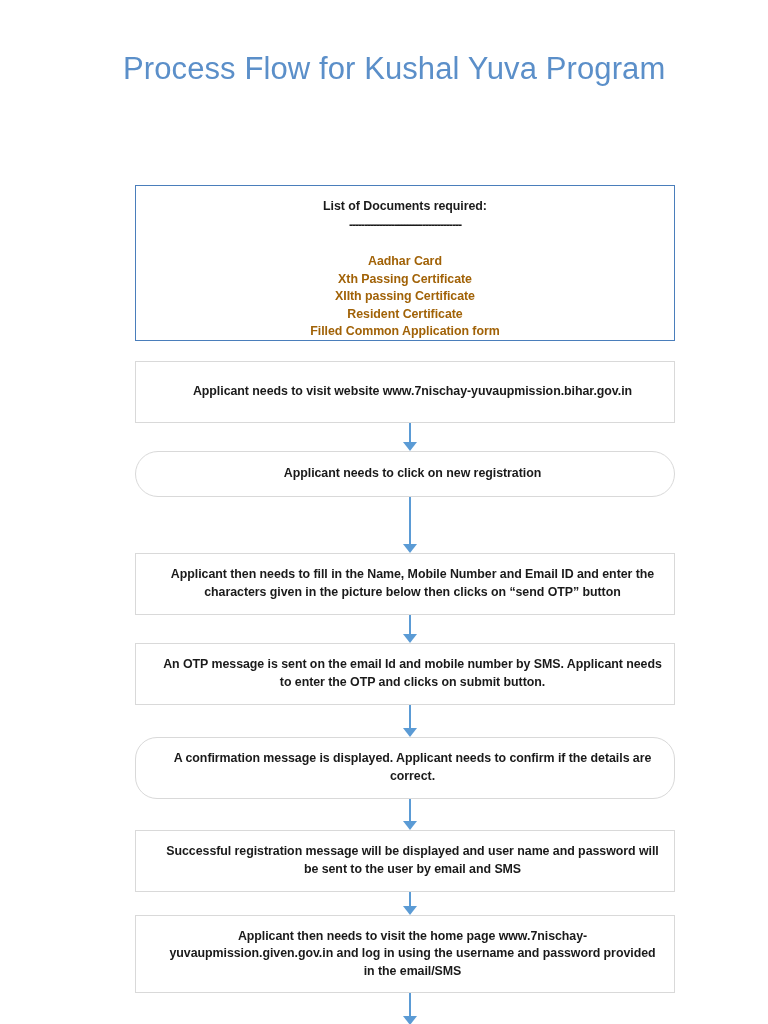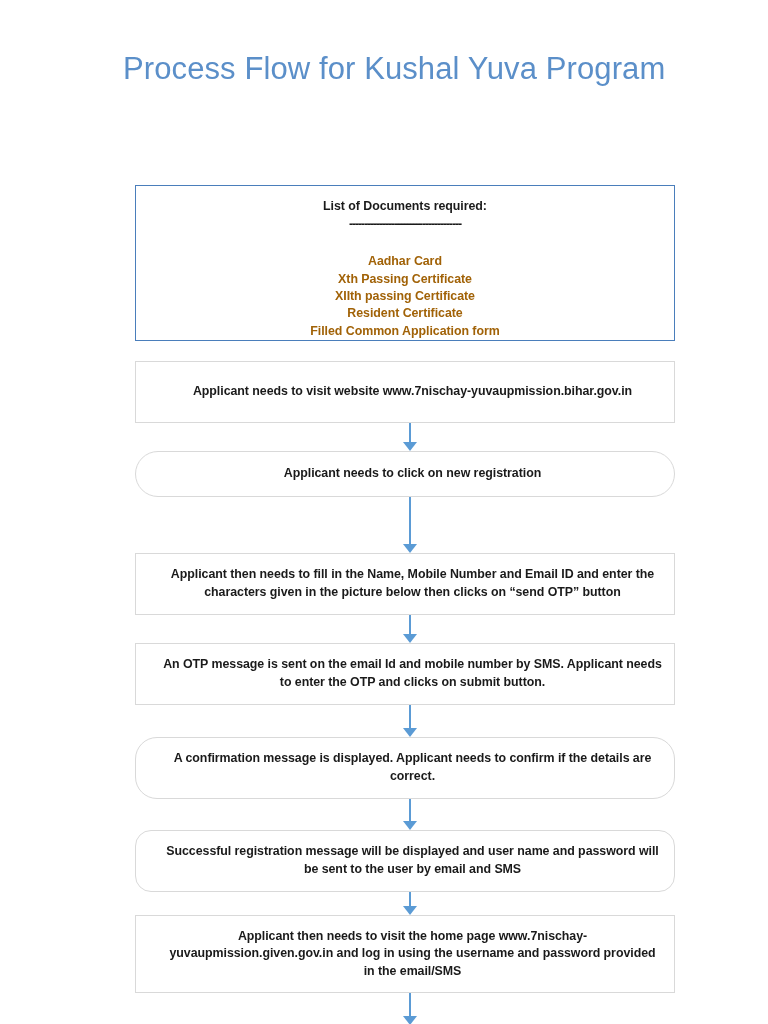--- a/index.html
+++ b/index.html
@@ -51,21 +51,21 @@
     box-sizing: border-box;
     background: #ffffff;
     display: flex;
     align-items: center;
     justify-content: center;
     text-align: center;
   }
 
   .node.primary {
     border: 1.4px solid #4A7EBB;
-    align-items: flex-end;
+    align-items: flex-start;
   }
 
   .node.step {
     border: 1px solid #D9D9D9;
     padding-left: 15px;
   }
 
   .step-text {
     font-size: 12.4px;
     font-weight: bold;
@@ -194,21 +194,21 @@
 
     <div class="node step" style="top:552px; height:62px;border-radius:22px;">
       <div class="step-text">A confirmation message is displayed. Applicant needs to confirm if the details are correct.</div>
     </div>
 
     <div class="arrow" style="top:614px; height:31px;">
       <div class="shaft" style="height:23px;"></div>
       <div class="head" style="top:22px;"></div>
     </div>
 
-    <div class="node step" style="top:645px; height:62px;border-radius:16px;">
+    <div class="node step" style="top:645px; height:62px;">
       <div class="step-text">Successful registration message will be displayed and user name and password will be sent to the user by email and SMS</div>
     </div>
 
     <div class="arrow" style="top:707px; height:23px;">
       <div class="shaft" style="height:15px;"></div>
       <div class="head" style="top:14px;"></div>
     </div>
 
     <div class="node step" style="top:730px; height:78px;">
       <div class="step-text">Applicant then needs to visit the home page www.7nischay-yuvaupmission.given.gov.in and log in using the username and password provided in the email/SMS</div>

